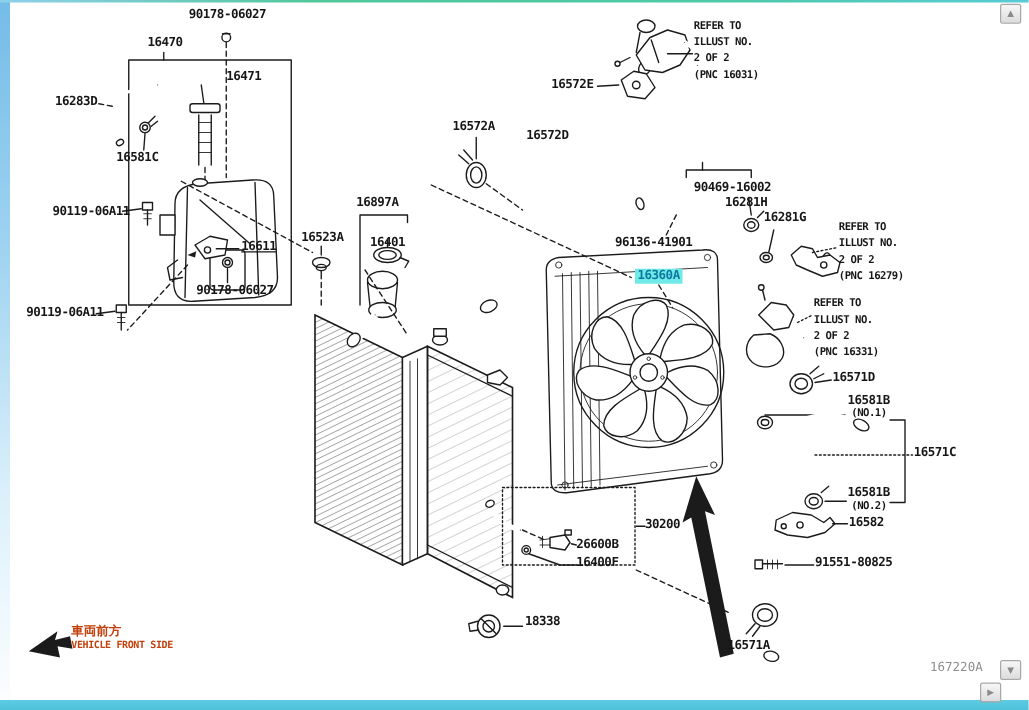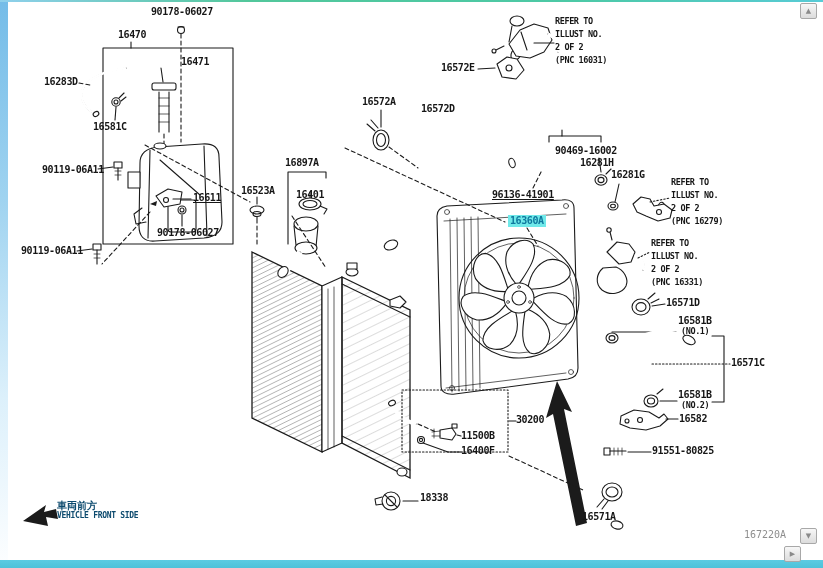--- a/index.html
+++ b/index.html
@@ -24,21 +24,21 @@
   #scroll-down{left:800px;top:528px;}
   #scroll-right{left:784px;top:546px;}
   
   #labels{position:absolute;left:0;top:0;width:823px;height:568px;z-index:3;}
   .plabel{position:absolute;font:bold 10px/12px "DejaVu Sans Mono","Liberation Mono",monospace;
     letter-spacing:-0.4px;color:#161616;white-space:pre-line;}
   .plabel.note{font-size:8.5px;line-height:13px;}
   .plabel.hl{background:#70e9e9;color:#0f789e;padding:0 2px;}
   .plabel .sub{font:bold 8.5px/9px "DejaVu Sans Mono","Liberation Mono",monospace;
     letter-spacing:-0.4px;margin-left:3px;color:#161616;}
-  #front-side{position:absolute;left:57px;top:500px;z-index:3;color:#0c4a6e;}
+  #front-side{position:absolute;left:57px;top:500px;z-index:3;color:#c2410c;}
   #front-side .cjk{font:bold 10px/11px "DejaVu Sans","Liberation Sans",sans-serif;}
   #front-side .en{font:bold 8px/10px "DejaVu Sans Mono","Liberation Mono",monospace;letter-spacing:-0.3px;}
   #figure-code{position:absolute;left:744px;top:529px;z-index:3;color:#8e8e8e;
     font:10px/12px "DejaVu Sans Mono","Liberation Mono",monospace;}
   svg{position:absolute;left:0;top:0;z-index:2;}
   .ln{fill:none;stroke:#1b1b1b;stroke-width:1.1;stroke-linecap:round;stroke-linejoin:round;}
   .thin{stroke-width:0.7;}
   .wf{fill:#fff;stroke:#1b1b1b;stroke-width:1.1;stroke-linejoin:round;}
   .blk{fill:#1b1b1b;stroke:none;}
   .dash{stroke-dasharray:4 3;}
@@ -364,34 +364,34 @@
 ILLUST NO.
 2 OF 2
 (PNC 16031)</div>
       <div class="plabel" style="left: 580px; top: 117px; margin-top: 40px;">16281H</div>
       <div class="plabel" style="left: 555px; top: 145px;">90469-16002</div>
       <div class="plabel" style="left: 611px; top: 169px;">16281G</div>
       <div class="plabel note" style="left: 671px; top: 176px;">REFER TO
 ILLUST NO.
 2 OF 2
 (PNC 16279)</div>
-      <div class="plabel" style="left: 492px; top: 189px; text-decoration: underline;">96136-41901</div>
+      <div class="plabel" style="left: 492px; top: 189px;">96136-41901</div>
       <div class="plabel hl" style="left: 508px; top: 215px;">16360A</div>
       <div class="plabel note" style="left: 651px; top: 237px;">REFER TO
 ILLUST NO.
 2 OF 2
 (PNC 16331)</div>
       <div class="plabel" style="left: 666px; top: 297px;">16571D</div>
       <div class="plabel" style="left: 678px; top: 315px;">16581B<div class="sub">(NO.1)</div></div>
       <div class="plabel" style="left: 731px; top: 357px;">16571C</div>
       <div class="plabel" style="left: 678px; top: 389px;">16581B<div class="sub">(NO.2)</div></div>
       <div class="plabel" style="left: 679px; top: 413px;">16582</div>
       <div class="plabel" style="left: 652px; top: 445px; text-align: center;">91551-80825</div>
       <div class="plabel" style="left: 516px; top: 414px;">30200</div>
-      <div class="plabel" style="left: 461px; top: 430px;">11500B</div>
+      <div class="plabel" style="left: 461px; top: 430px;">26600B</div>
       <div class="plabel" style="left: 461px; top: 445px;">16400F</div>
       <div class="plabel" style="left: 420px; top: 492px;">18338</div>
       <div class="plabel" style="left: 582px; top: 511px;">16571A</div>
     </div>
 
   <div id="front-side">
     <div class="cjk">車両前方</div>
     <div class="en">VEHICLE FRONT SIDE</div>
   </div>
 

